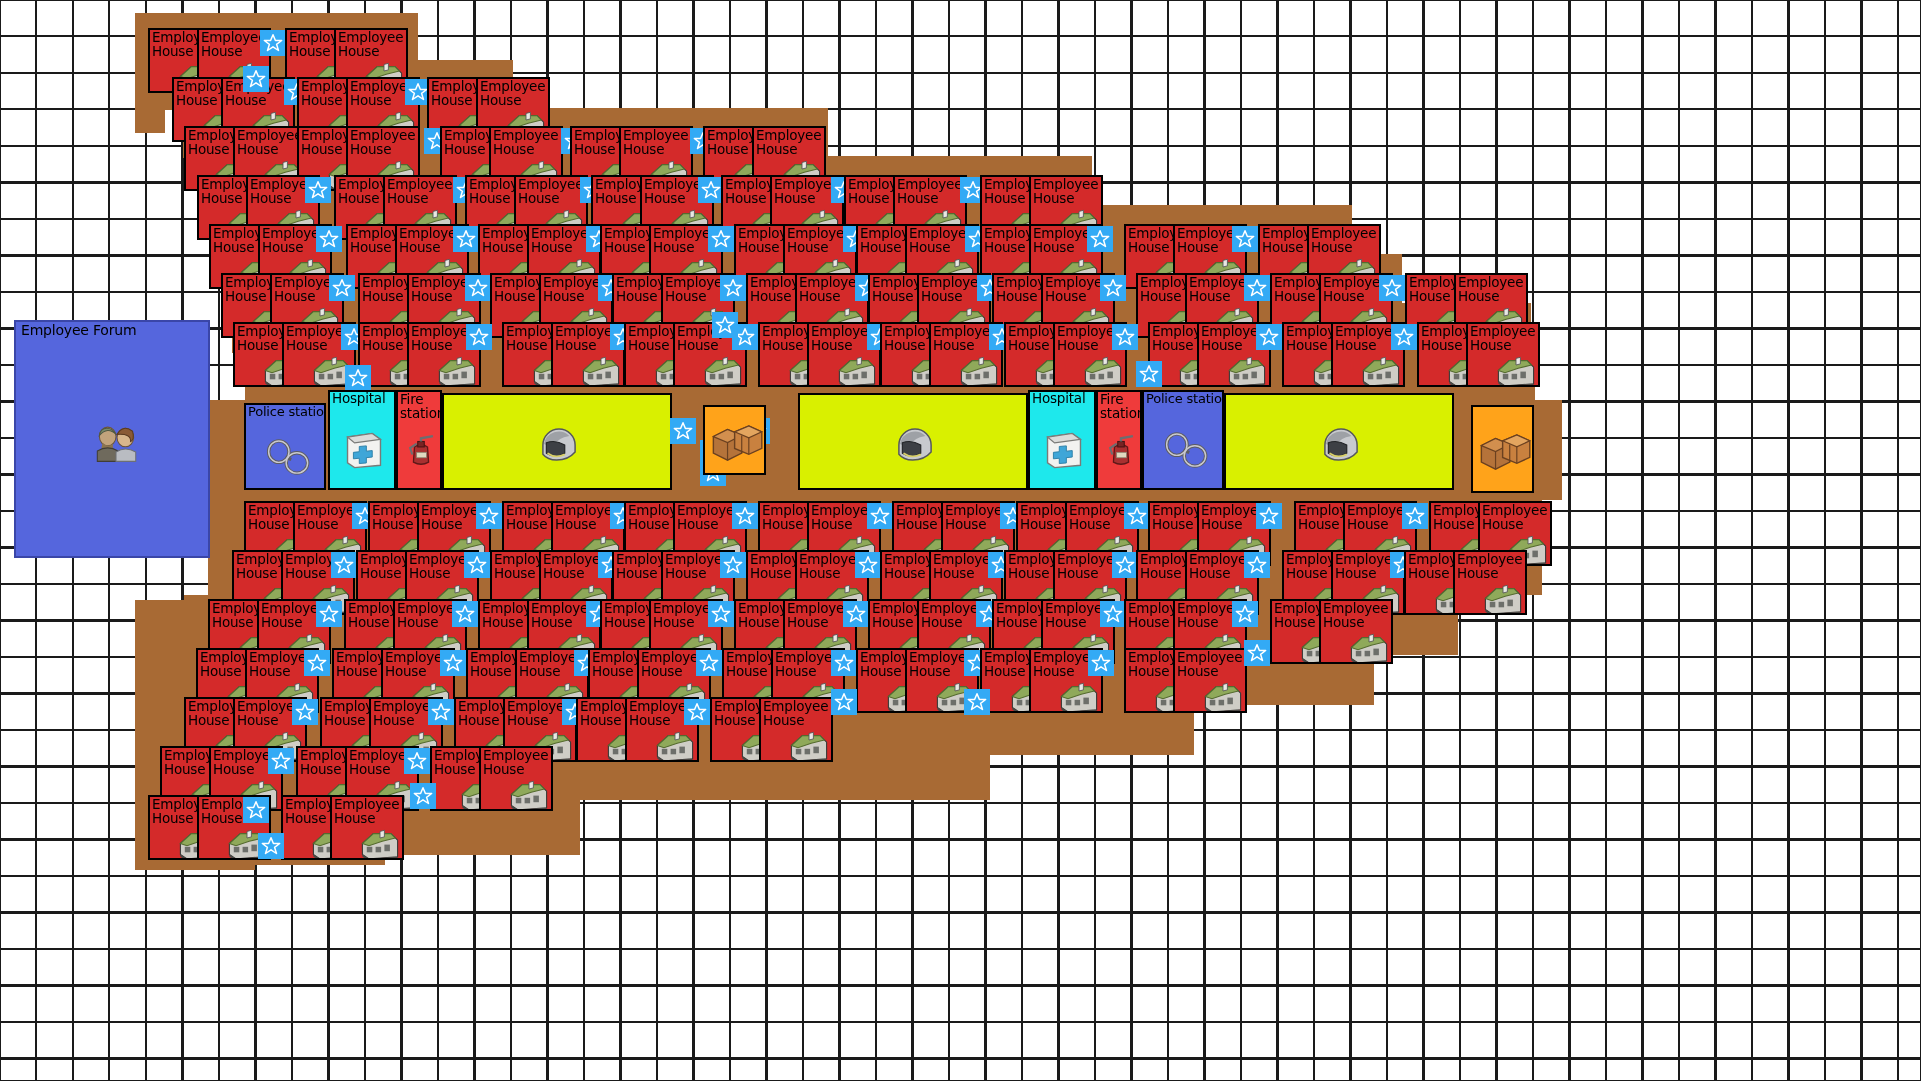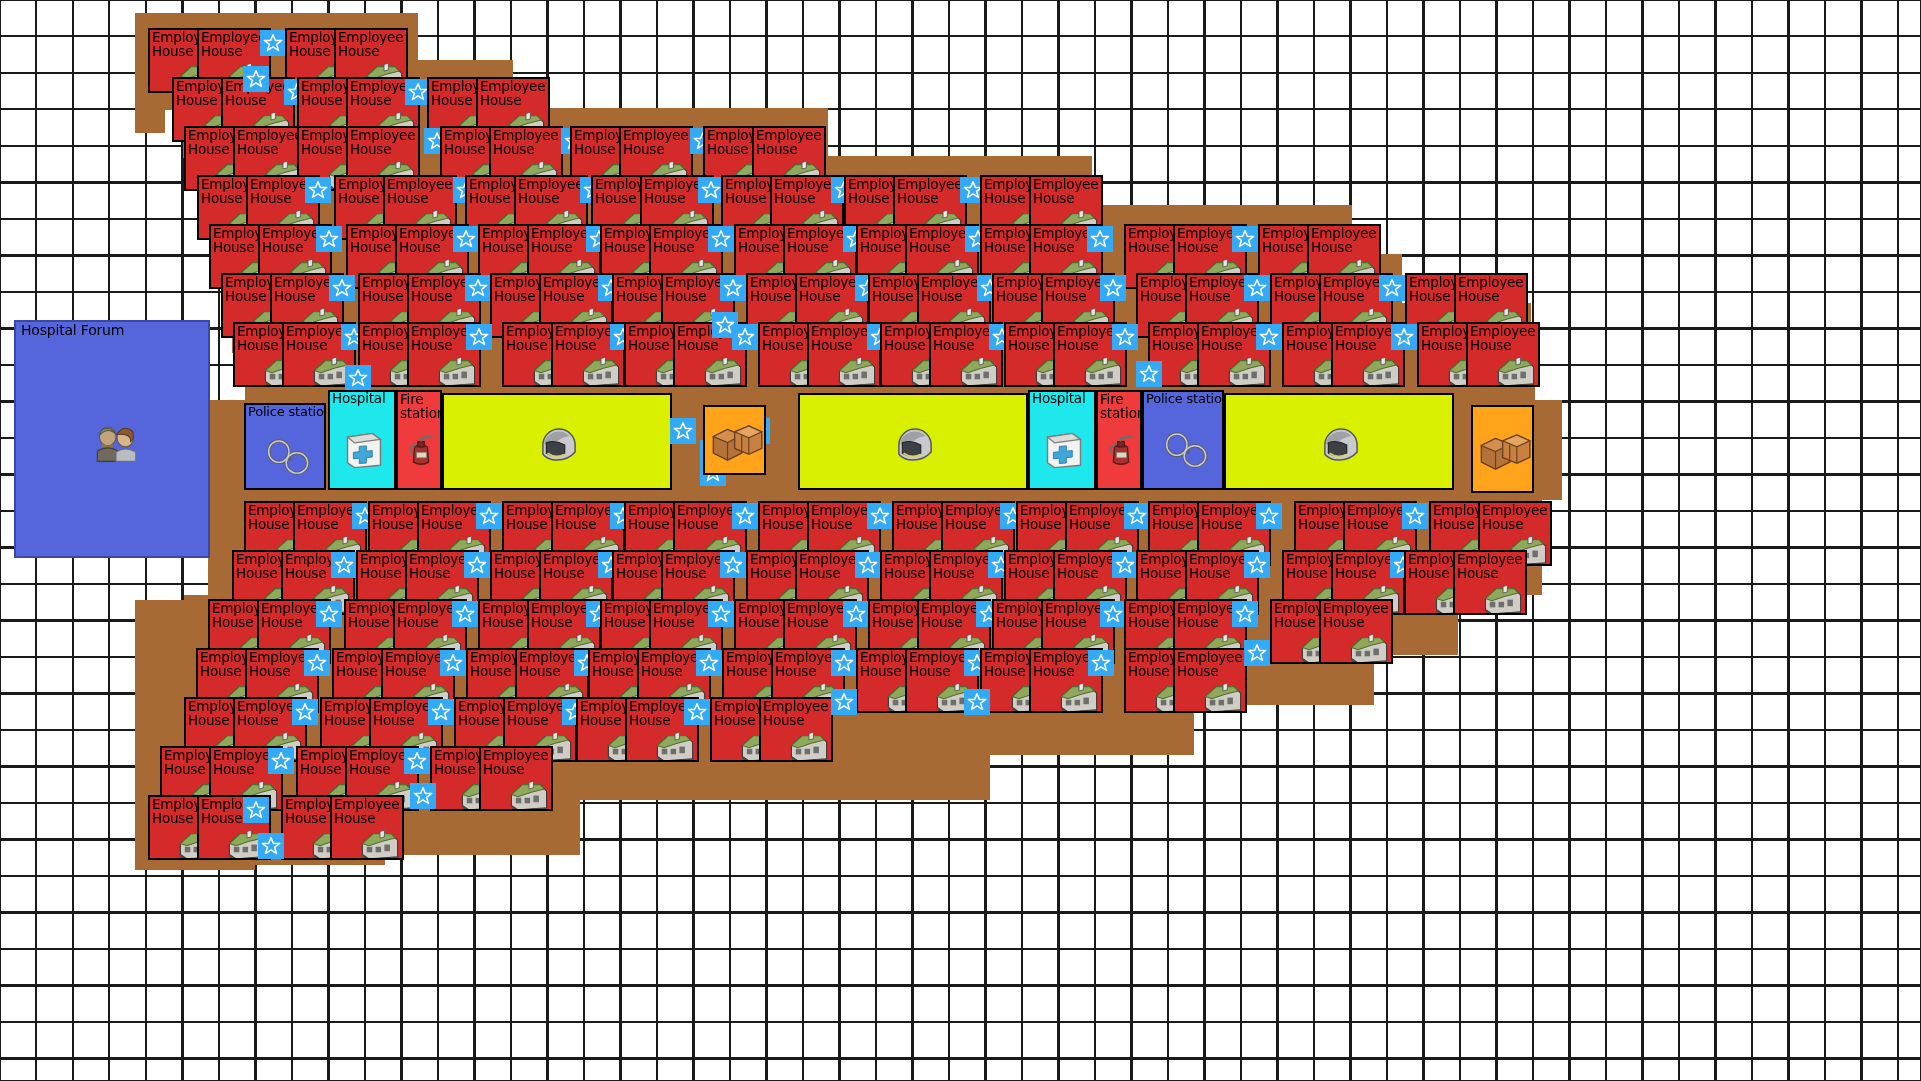--- a/index.html
+++ b/index.html
@@ -64,21 +64,21 @@
       <div class="terrain" style="left: 184px; top: 595px; width: 1190px; height: 110px; background: rgb(168, 106, 52);"></div>
       <div class="terrain" style="left: 184px; top: 645px; width: 1010px; height: 110px; background: rgb(168, 106, 52);"></div>
       <div class="terrain" style="left: 160px; top: 695px; width: 830px; height: 105px; background: rgb(168, 106, 52);"></div>
       <div class="terrain" style="left: 160px; top: 745px; width: 420px; height: 110px; background: rgb(168, 106, 52);"></div>
       <div class="terrain" style="left: 135px; top: 795px; width: 250px; height: 70px; background: rgb(168, 106, 52);"></div>
       <div class="terrain" style="left: 135px; top: 13px; width: 30px; height: 120px; background: rgb(168, 106, 52);"></div>
       <div class="terrain" style="left: 135px; top: 600px; width: 120px; height: 270px; background: rgb(168, 106, 52);"></div>
     </div>
   <div id="buildings-layer">
       <div class="tile forum" style="left: 14px; top: 320px; width: 196px; height: 238px; border: 2px solid rgb(58, 70, 168);">
-        <span class="lbl" style="font-size: 14px; top: 2px; left: 5px;">Hospital Forum</span>
+        <span class="lbl" style="font-size: 14px; top: 2px; left: 5px;">Employee Forum</span>
         <span class="ic" style="left: 78px; top: 102px;"><svg width="44" height="37.4" viewBox="0 0 42 36">
     <ellipse cx="13" cy="12" rx="8" ry="9" fill="#c2a37c" stroke="#6b553a" stroke-width="1"></ellipse>
     <path d="M5 11 q8 -9 16 -1 q-3 -6 -9 -6 q-6 0 -7 7z" fill="#7b8a6a" stroke="#4d5742" stroke-width="1"></path>
     <path d="M8 18 q5 5 10 1 l0 4 q-6 4 -11 0z" fill="#8b7450"></path>
     <path d="M3 26 q10 -6 20 0 l0 10 l-20 0z" fill="#6f6a5d" stroke="#403d35" stroke-width="1"></path>
     <ellipse cx="30" cy="13" rx="8" ry="9" fill="#d8b68c" stroke="#6b553a" stroke-width="1"></ellipse>
     <path d="M22 10 q6 -10 15 -3 q2 8 -2 10 q1 -8 -13 -7z" fill="#8a5a35" stroke="#5a3a20" stroke-width="1"></path>
     <path d="M21 27 q9 -6 19 0 l0 9 l-19 0z" fill="#b9bcc2" stroke="#6d7075" stroke-width="1"></path>
   </svg></span>
       </div>

